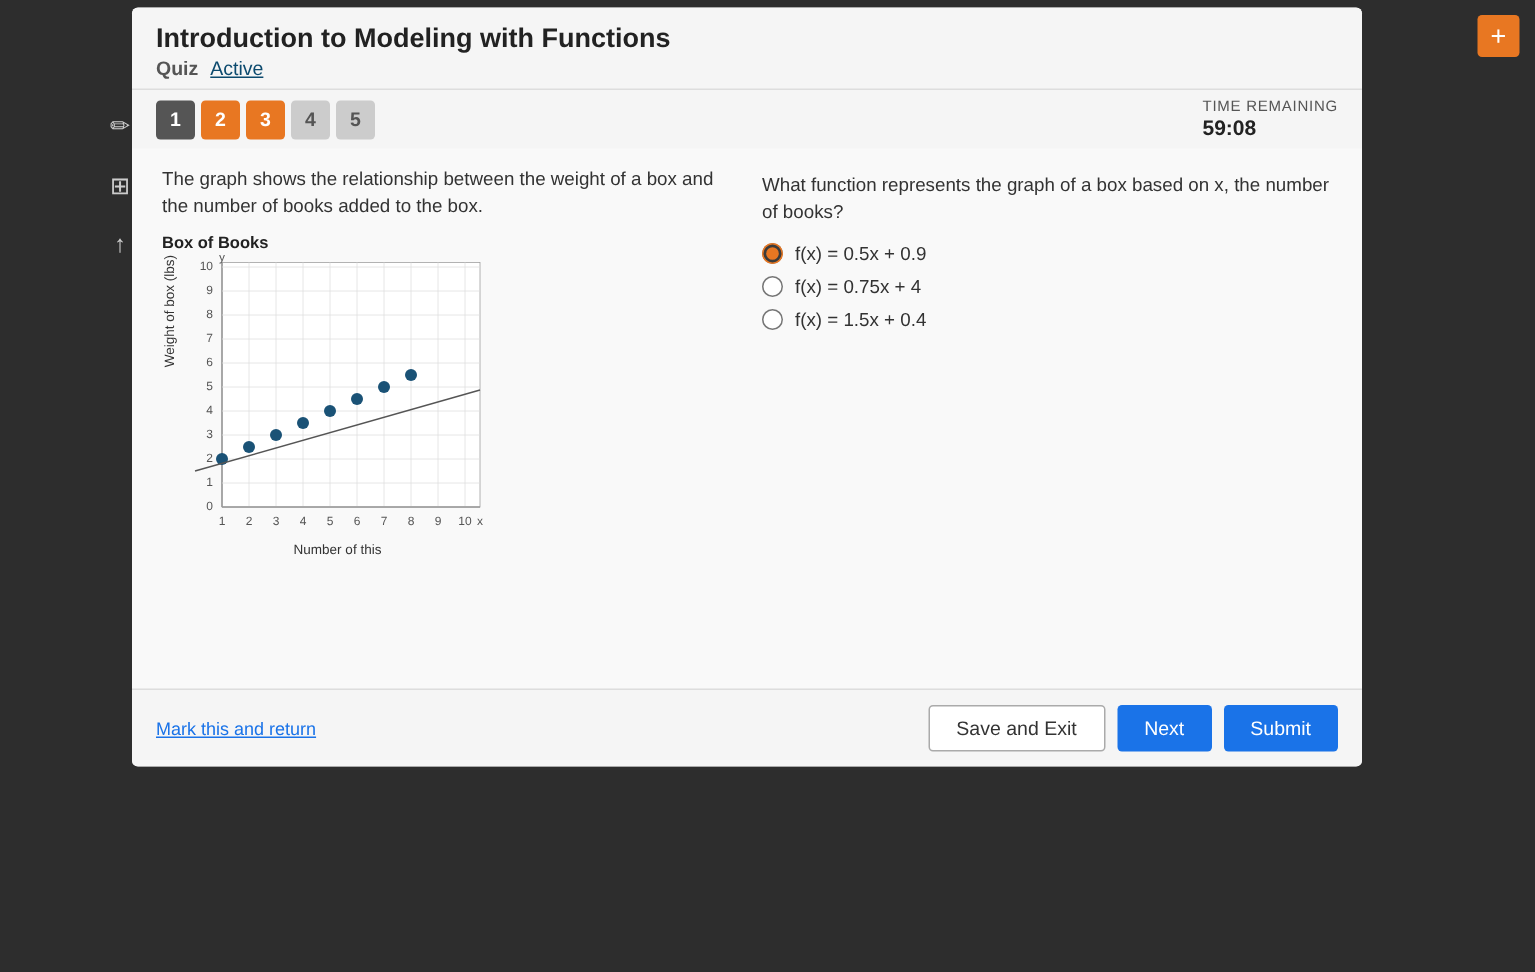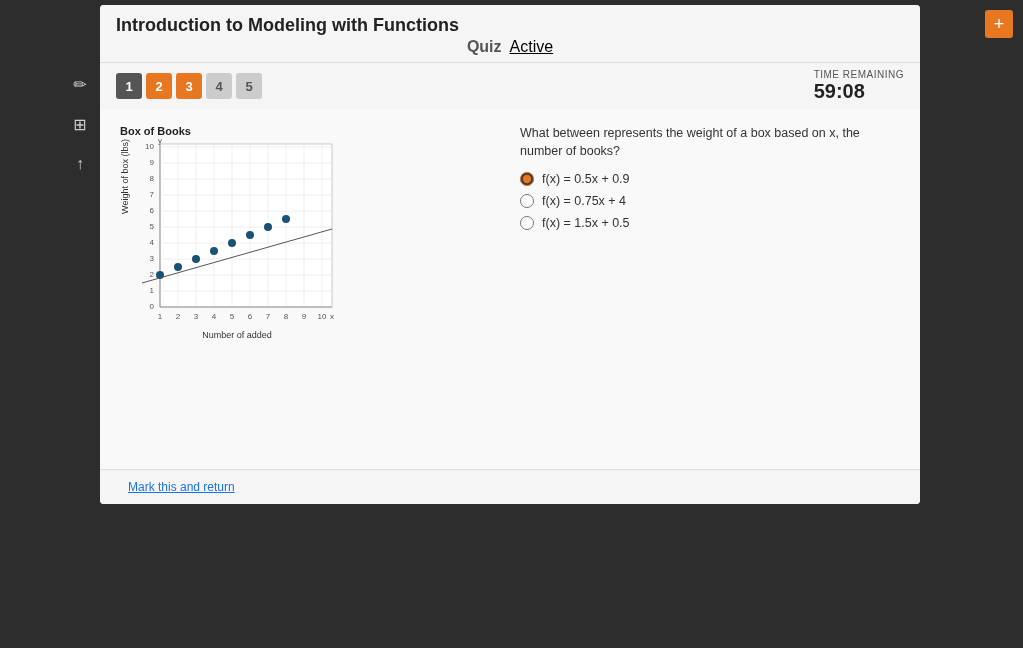--- a/index.html
+++ b/index.html
@@ -41,49 +41,48 @@
       color: #ccc;
       display: flex;
       align-items: center;
       justify-content: center;
       font-size: 16px;
       cursor: pointer;
     }
     
     .card {
       position: absolute;
-      left: 100px;
+      left: 88px;
       top: 5px;
       width: 820px;
       background: #f5f5f5;
       border-radius: 4px;
       overflow: hidden;
     }
     
     .card-header {
       background: #f5f5f5;
       padding: 10px 16px 6px 16px;
       border-bottom: 1px solid #ddd;
     }
     .card-title {
       font-size: 18px;
       font-weight: bold;
       color: #222;
       margin-bottom: 2px;
     }
     .card-subtitle {
-      font-size: 16px;
+      font-size: 13px;
       color: #555;
       display: flex;
       gap: 8px;
       align-items: center;
-      justify-content: center;
     }
     .quiz-label { font-weight: bold; }
-    .active-label { color: #000000; text-decoration: underline; }
+    .active-label { color: #0c4a6e; text-decoration: underline; }
     
     .nav-row {
       display: flex;
       align-items: center;
       gap: 4px;
       padding: 6px 16px;
       background: #f5f5f5;
     }
     .nav-btn {
       width: 26px;
@@ -104,21 +103,21 @@
       margin-left: auto;
       text-align: left;
     }
     .time-label {
       font-size: 10px;
       color: #555;
       letter-spacing: 0.5px;
       text-transform: uppercase;
     }
     .time-value {
-      font-size: 20px;
+      font-size: 14px;
       font-weight: bold;
       color: #222;
     }
     
     .card-body {
       background: #f9f9f9;
       padding: 12px 20px;
       display: flex;
       gap: 20px;
       min-height: 360px;
@@ -192,21 +191,21 @@
     .choice input[type=radio] {
       accent-color: #555;
       width: 14px;
       height: 14px;
     }
     .choice.selected input[type=radio] { accent-color: #e87722; }
     
     .card-footer {
       background: #f5f5f5;
       border-top: 1px solid #ddd;
-      padding: 10px 28px;
+      padding: 10px 16px;
       display: flex;
       align-items: center;
     }
     .mark-link {
       font-size: 12px;
       color: #1a73e8;
       text-decoration: underline;
       cursor: pointer;
     }
     .footer-buttons {
@@ -288,20 +287,21 @@
       <button class="nav-btn inactive">5</button>
       <div class="time-remaining">
         <div class="time-label">TIME REMAINING</div>
         <div class="time-value">59:08</div>
       </div>
     </div>
 
     <div class="card-body">
 
       <div class="left-panel">
+        <p class="question-text">The graph shows the relationship between the weight of a box and the number of books added to the box.</p>
 
         <div class="graph-container">
           <div class="graph-title">Box of Books</div>
           <div class="graph-wrap">
             <div class="y-axis-label">Weight of box (lbs)</div>
             <div class="graph-inner">
               <svg class="graph-svg" width="210" height="190">
 
                 <defs>
                   <pattern id="grid" width="18" height="17" patternUnits="userSpaceOnUse">
@@ -371,46 +371,51 @@
                 <circle cx="100" cy="104" r="4" fill="#1a5276"></circle>
 
                 <circle cx="118" cy="96" r="4" fill="#1a5276"></circle>
 
                 <circle cx="136" cy="88" r="4" fill="#1a5276"></circle>
 
                 <circle cx="154" cy="80" r="4" fill="#1a5276"></circle>
 
                 <line x1="10" y1="144" x2="200" y2="90" stroke="#555" stroke-width="1" stroke-dasharray="none"></line>
               </svg>
-              <div class="x-axis-label">Number of added</div>
+              <div class="x-axis-label">Number of this</div>
             </div>
           </div>
         </div>
       </div>
 
       <div class="right-panel">
-        <p class="answer-question">What between represents the weight of a box based on x, the number of books?</p>
+        <p class="answer-question">What function represents the graph of a box based on x, the number of books?</p>
 
         <div class="choice selected">
           <input type="radio" name="answer" checked="" style="">
           <span>f(x) = 0.5x + 0.9</span>
         </div>
         <div class="choice">
           <input type="radio" name="answer" style="">
           <span>f(x) = 0.75x + 4</span>
         </div>
         <div class="choice">
           <input type="radio" name="answer" style="">
-          <span>f(x) = 1.5x + 0.5</span>
+          <span>f(x) = 1.5x + 0.4</span>
         </div>
       </div>
 
     </div>
 
     <div class="card-footer">
       <a class="mark-link">Mark this and return</a>
+      <div class="footer-buttons">
+        <button class="btn-save">Save and Exit</button>
+        <button class="btn-next">Next</button>
+        <button class="btn-submit">Submit</button>
+      </div>
     </div>
 
   </div>
 
   <button class="plus-btn">+</button>
 
 </div>
 
 </body></html>

